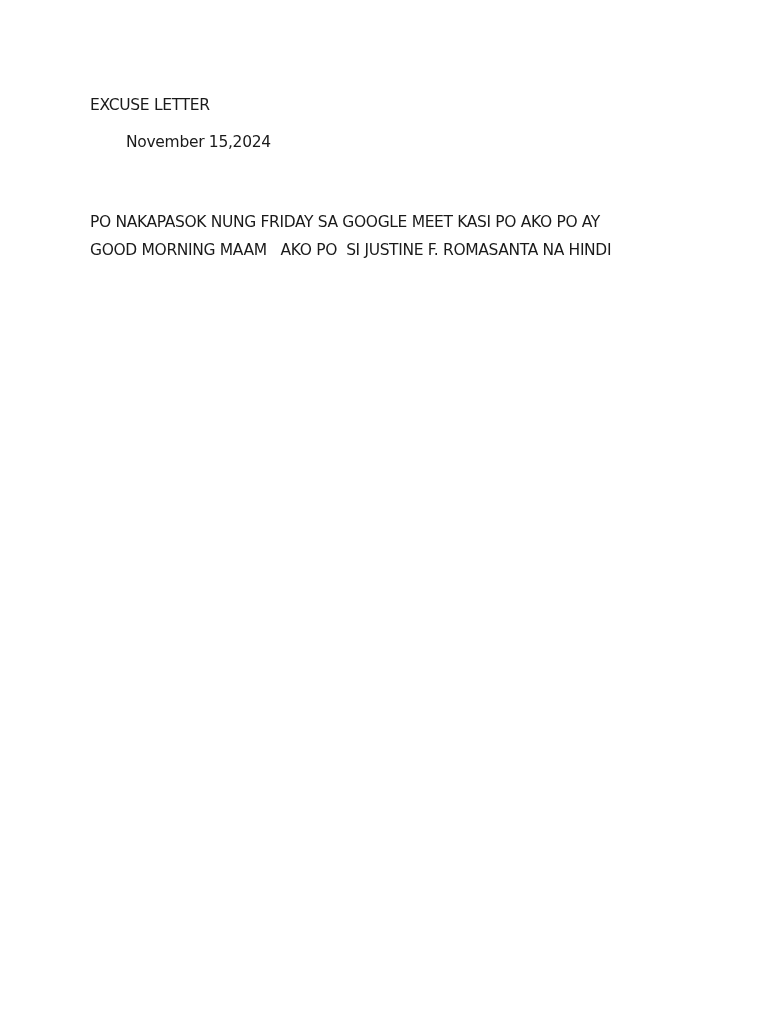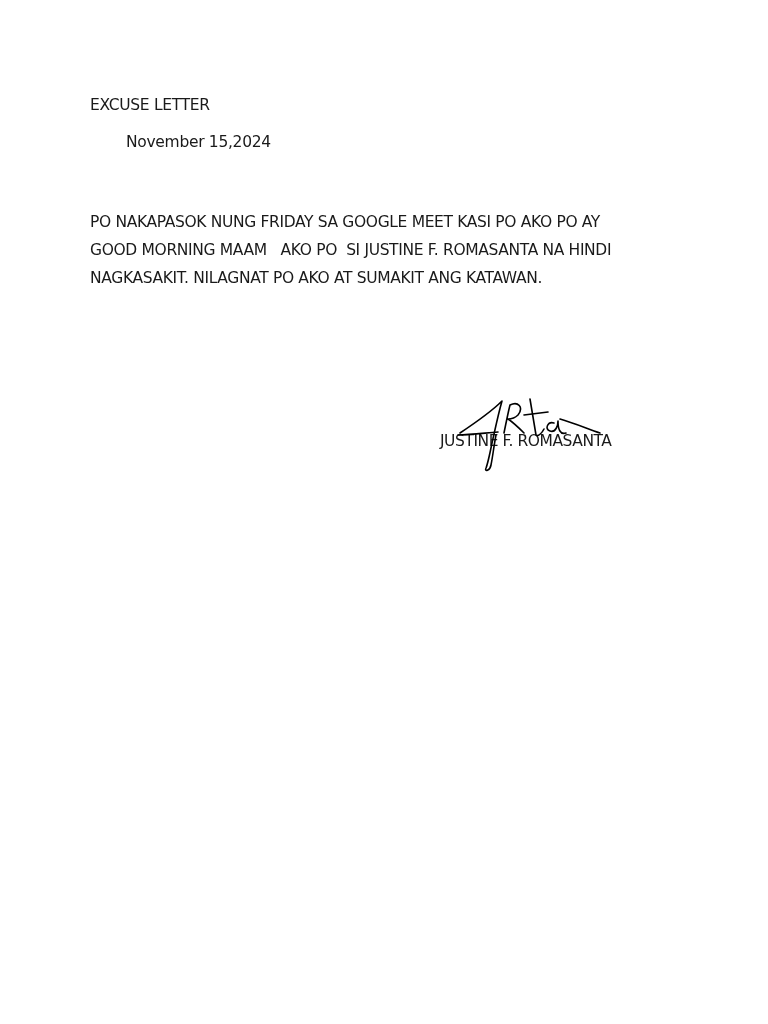--- a/index.html
+++ b/index.html
@@ -80,35 +80,16 @@
 
 <div class="page">
 
   <div class="title">EXCUSE LETTER</div>
 
   <div class="date">November 15,2024</div>
 
   <div class="body">
     <span class="line">PO NAKAPASOK NUNG FRIDAY SA GOOGLE MEET KASI PO AKO PO AY</span>
     <span class="line">GOOD MORNING MAAM   AKO PO  SI JUSTINE F. ROMASANTA NA HINDI</span>
-    <span class="line">NAGKASAKIT. NILAGNAT PO AKO AT SUMAKIT ANG KATAWAN.</span>
   </div>
 
-  <div class="signature-block">
-    <div class="signer-name">JUSTINE F. ROMASANTA</div>
-    <svg class="signature-svg" viewBox="0 0 170 80" fill="none" stroke="#000" stroke-width="1.6" stroke-linecap="round" stroke-linejoin="round">
-
-      <path d="M20 38 C35 28, 50 18, 62 6 C58 20, 55 35, 52 48 C50 58, 48 68, 46 73 C44 77, 50 76, 51 70 C53 60, 54 50, 56 40"></path>
-
-      <path d="M18 40 C30 40, 45 38, 58 37"></path>
-
-      <path d="M64 38 C66 28, 68 18, 70 10 C78 6, 84 12, 78 20 C74 24, 70 24, 68 24 C74 28, 80 34, 84 38"></path>
-
-      <path d="M90 4 C92 16, 94 28, 96 40 C98 42, 102 38, 104 34"></path>
-      <path d="M84 20 C92 19, 100 18, 108 17"></path>
-
-      <path d="M114 28 C108 26, 104 34, 110 36 C116 38, 118 30, 118 26 C118 34, 120 40, 126 38"></path>
-
-      <path d="M120 24 C134 28, 148 34, 160 38"></path>
-    </svg>
-  </div>
 
 </div>
 
 </body></html>

